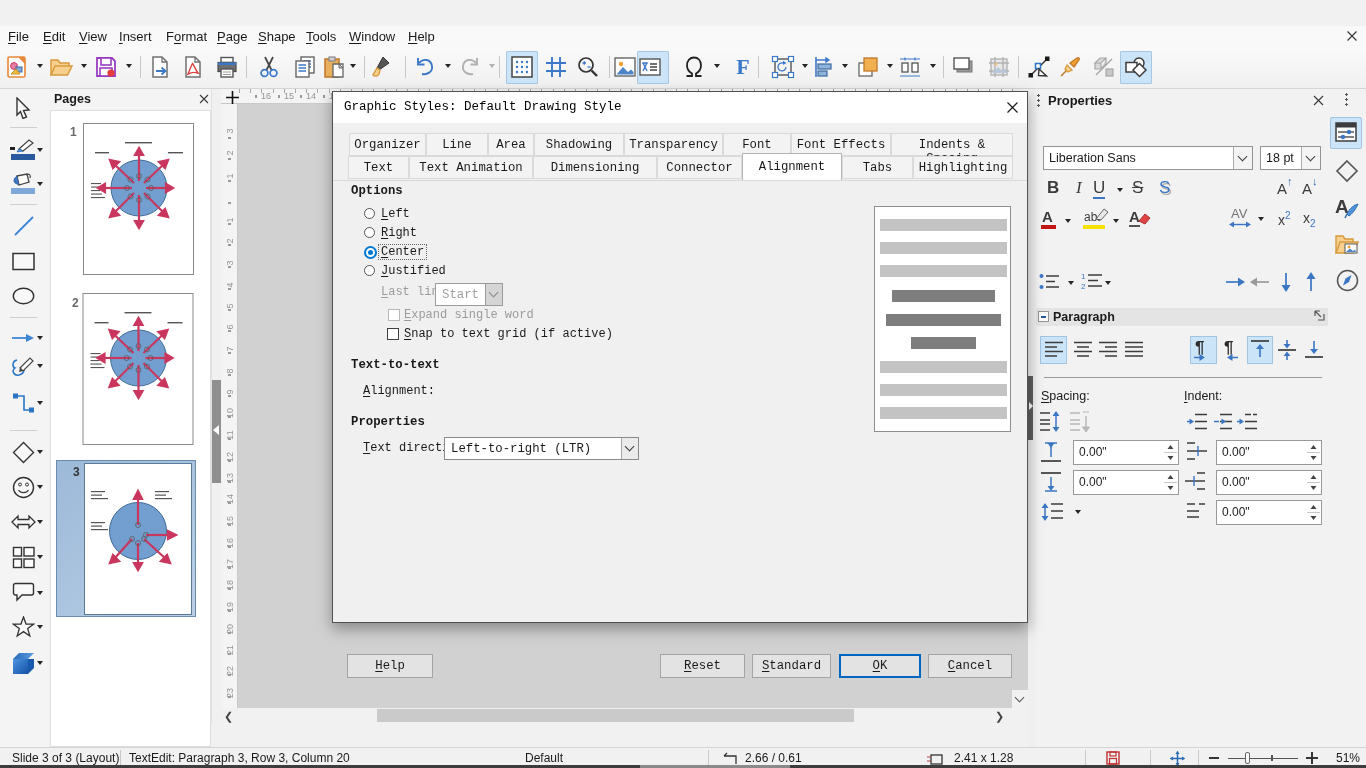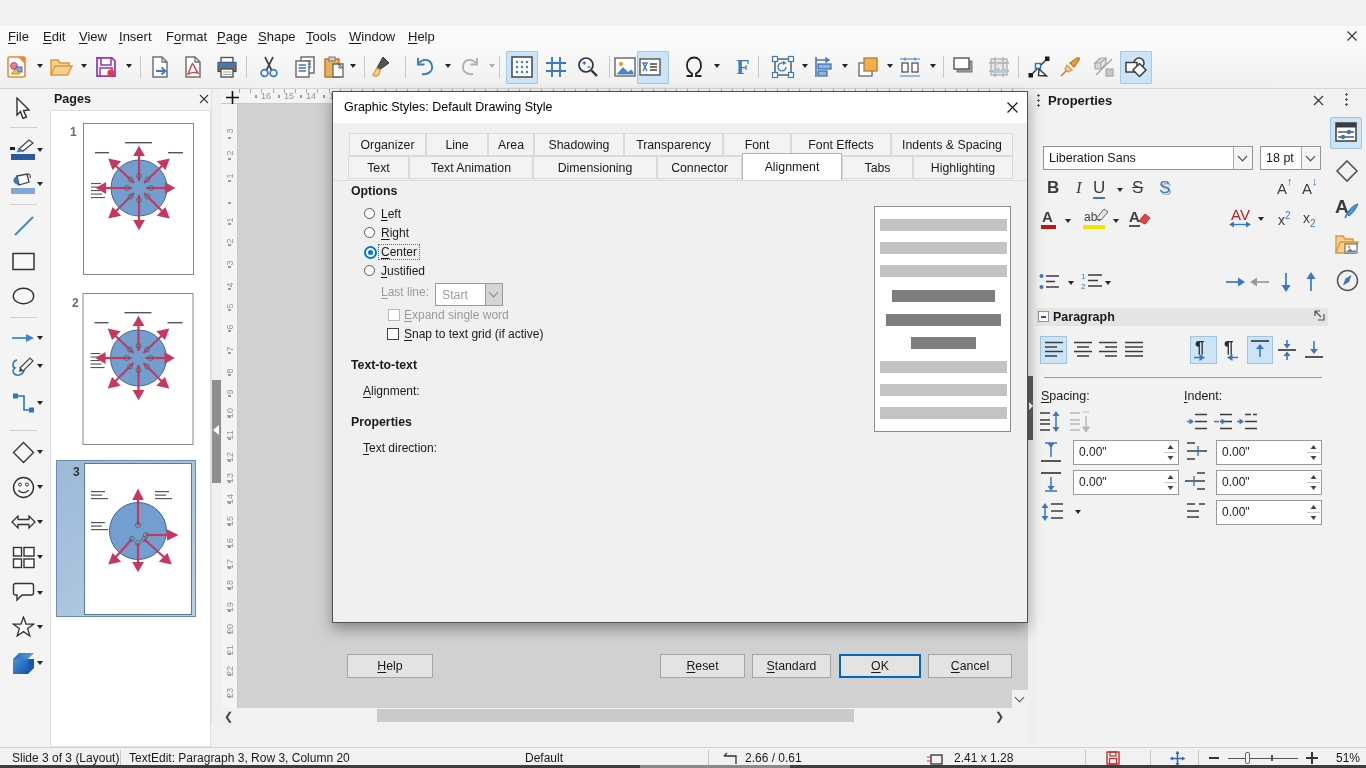--- a/index.html
+++ b/index.html
@@ -47,21 +47,21 @@
 #sbtabs { position:absolute; left:302px; top:0px; width:36px; height:658px; background:#f2f2f2; }
 .shead { position:absolute; left:8px; width:292px; height:18px; background:#e4e4e4; }
 .shead b { position:absolute; left:17px; top:2px; font-size:12.5px; }
 .collapse { position:absolute; left:2px; top:3px; width:11px; height:11px; background:#fcfcfc; border:1px solid #949494; }
 .collapse:before { content:""; position:absolute; left:2px; top:4px; width:5px; height:1.6px; background:#2b579a; }
 .launcher { position:absolute; right:3px; top:2px; width:11px; height:11px; }
 .spin { position:absolute; width:106px; height:25px; background:#ffffff; border:1px solid #999999; }
 .spin span { position:absolute; left:5px; top:4px; font-size:12px; }
 .spinbtn { position:absolute; right:0; top:0; width:15px; height:23px; }
 
-#dialog { position:absolute; left:332px; top:91px; width:696px; height:532px; background:#f0f0f0; border:1px solid #515151; box-shadow:0 6px 14px rgba(0,0,0,0.35); }
+#dialog { position:absolute; left:332px; top:91px; width:696px; height:532px; background:#f0f0f0; border:1px solid #515151; box-shadow:0 6px 14px rgba(0,0,0,0.35);font-family:Liberation Mono, monospace; }
 #dlgtitle { position:absolute; left:0; top:0; width:694px; height:31px; background:#ffffff; }
 #dlgtitle span { position:absolute; left:11px; top:8px; font-size:12.5px; color:#000; }
 .tab { position:absolute; height:23px; background:#f3f3f3; border:1px solid #dadada; text-align:center; font-size:12.3px; padding-top:4px; }
 .dbtn { position:absolute; top:562px; height:24px; background:#e3e3e3; border:1px solid #a4a4a4; text-align:center; font-size:12.3px; padding-top:4px; }
 .radio { position:absolute; width:11px; height:11px; border-radius:50%; background:#ffffff; border:1px solid #555; }
 .check { position:absolute; width:12px; height:12px; background:#ffffff; border:1px solid #404040; }
 .combo { position:absolute; height:23px; background:#ffffff; border:1px solid #8a8a8a; font-size:12.3px; }
 .combo span { position:absolute; left:6px; top:4px; }
 .cbtn { position:absolute; right:0px; top:0px; width:17px; height:21px; background:#ebebeb; border-left:1px solid #a8a8a8; }
 .chev { position:absolute; left:4px; top:7px; width:7px; height:7px; border-left:1.6px solid #3c3c3c; border-bottom:1.6px solid #3c3c3c; transform:translateY(-2px) rotate(-45deg); }
@@ -785,21 +785,21 @@
   <svg class="abs" style="left:66px;top:117px" width="16" height="16" viewBox="0 0 16 16">
         <path d="M2 13 L10 3 L14 6 L7 14 Z" fill="#e8e8e8" stroke="#666" stroke-width="1"></path>
         <path d="M2 13 L5 15 L7 14 Z" fill="#444"></path>
       </svg>
   <div class="abs" style="left:55px;top:136px;width:22px;height:4px;background:#f6e200"></div>
   <div class="tdrop" style="left:85px;top:130px;position:absolute"></div>
   <div class="abs" style="left:101px;top:119px;font-size:15px;color:#3c3c3c;font-weight:bold;border-bottom:2px solid #555">A</div>
   <svg class="abs" style="left:110px;top:123px" width="13" height="13" viewBox="0 0 13 13">
         <path d="M1 9 L7 2 L12 6 L7 12 Z" fill="#e04444" stroke="#b03030" stroke-width="1"></path>
       </svg>
-  <div class="abs" style="left:203px;top:117px;font-size:15px;color:#b91c1c">AV</div>
+  <div class="abs" style="left:203px;top:117px;font-size:13px;color:#737373">AV</div>
   <svg class="abs" style="left:201px;top:131px" width="22" height="9" viewBox="0 0 22 9">
         <path d="M3 4.5 H19" stroke="#3a76c4" stroke-width="1.4"></path>
         <path d="M0 4.5 L5 1.5 V7.5 Z M22 4.5 L17 1.5 V7.5 Z" fill="#3a76c4"></path>
       </svg>
   <div class="tdrop" style="left:230px;top:128px;position:absolute"></div>
   <div class="abs" style="left:250px;top:121px;font-size:14px;color:#3c3c3c">x<sup style="font-size:10px;color:#3a76c4">2</sup></div>
   <div class="abs" style="left:275px;top:121px;font-size:14px;color:#3c3c3c">x<sub style="font-size:10px;color:#3a76c4">2</sub></div>
 
   <svg class="abs" style="left:11px;top:184px" width="21" height="18" viewBox="0 0 21 18">
         <g fill="#3a76c4">
@@ -1088,20 +1088,26 @@
   <div class="check" style="left:55px;top:217px;border-color:#b9b9b9"></div>
   <div style="position:absolute;left:71px;top:216px;color:#9b9b9b"><u class="mn">E</u>xpand single word</div>
   <div class="check" style="left:54px;top:236px"></div>
   <div style="position:absolute;left:71px;top:235px"><u class="mn">S</u>nap to text grid (if active)</div>
 
   <b style="position:absolute;left:18px;top:266px;font-size:12.3px">Text-to-text</b>
   <div style="position:absolute;left:30px;top:292px"><u class="mn">A</u>lignment:</div>
 
   <b style="position:absolute;left:18px;top:323px;font-size:12.3px">Properties</b>
   <div style="position:absolute;left:30px;top:349px"><u class="mn">T</u>ext direction:</div>
+  <div class="combo" style="left:111px;top:345px;width:195px">
+        <span>Left-to-right (LTR)</span>
+        <div class="cbtn">
+          <div class="chev"></div>
+        </div>
+      </div>
 
   <div style="position:absolute;left:541px;top:114px;width:137px;height:226px;background:#ffffff;border:1px solid #8e8e8e">
     <div class="pbar" style="left:5px;top:12px;width:127px;height:12px;background:#c3c3c3"></div>
     <div class="pbar" style="left:5px;top:35px;width:127px;height:12px;background:#c3c3c3"></div>
     <div class="pbar" style="left:5px;top:58px;width:127px;height:12px;background:#c3c3c3"></div>
     <div class="pbar" style="left:17px;top:83px;width:103px;height:12px;background:#7e7e7e"></div>
     <div class="pbar" style="left:11px;top:107px;width:115px;height:12px;background:#7e7e7e"></div>
     <div class="pbar" style="left:36px;top:130px;width:65px;height:12px;background:#7e7e7e"></div>
     <div class="pbar" style="left:5px;top:154px;width:127px;height:12px;background:#c3c3c3"></div>
     <div class="pbar" style="left:5px;top:177px;width:127px;height:12px;background:#c3c3c3"></div>

